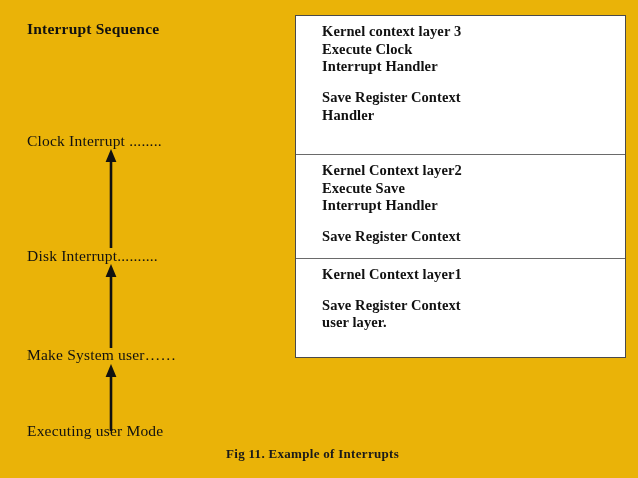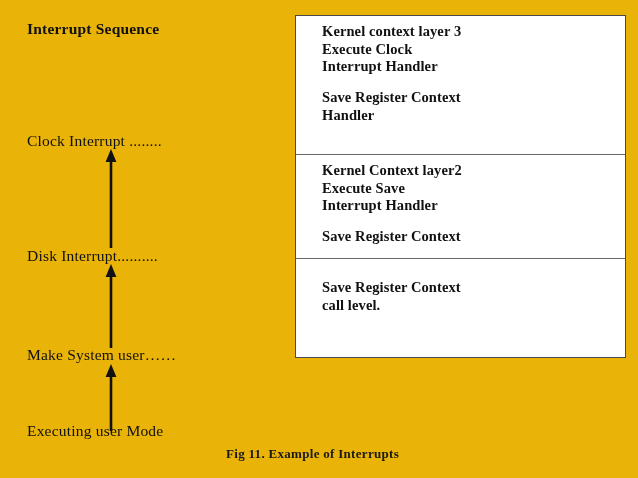--- a/index.html
+++ b/index.html
@@ -143,24 +143,25 @@
         <div class="ctx-line">Execute Save</div>
         <div class="ctx-line">Interrupt Handler</div>
       </div>
       <div class="ctx-block second">
         <div class="ctx-line">Save Register Context</div>
       </div>
     </div>
 
     <div class="context-cell divided" style="top:242px; height:98px;">
       <div class="ctx-block">
+        <div class="ctx-line">Kernel Context layer1</div>
       </div>
       <div class="ctx-block second">
         <div class="ctx-line">Save Register Context</div>
-        <div class="ctx-line">call level.</div>
+        <div class="ctx-line">user layer.</div>
       </div>
     </div>
 
   </div>
 
   <div class="caption" style="left:226px; top:446px;">Fig 11. Example of Interrupts</div>
 
 </div>
 
 </body></html>

